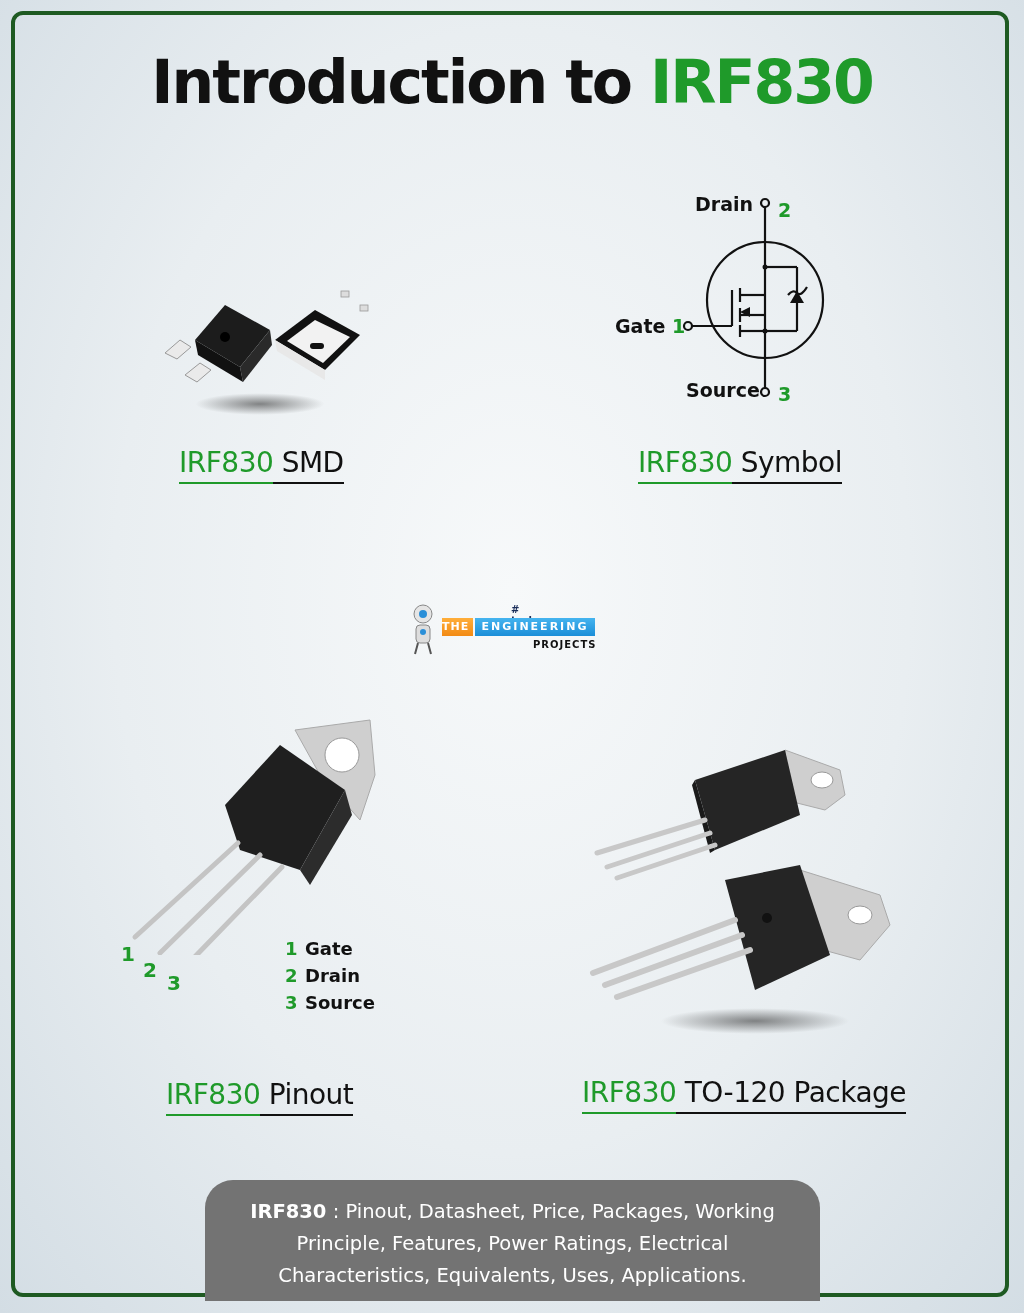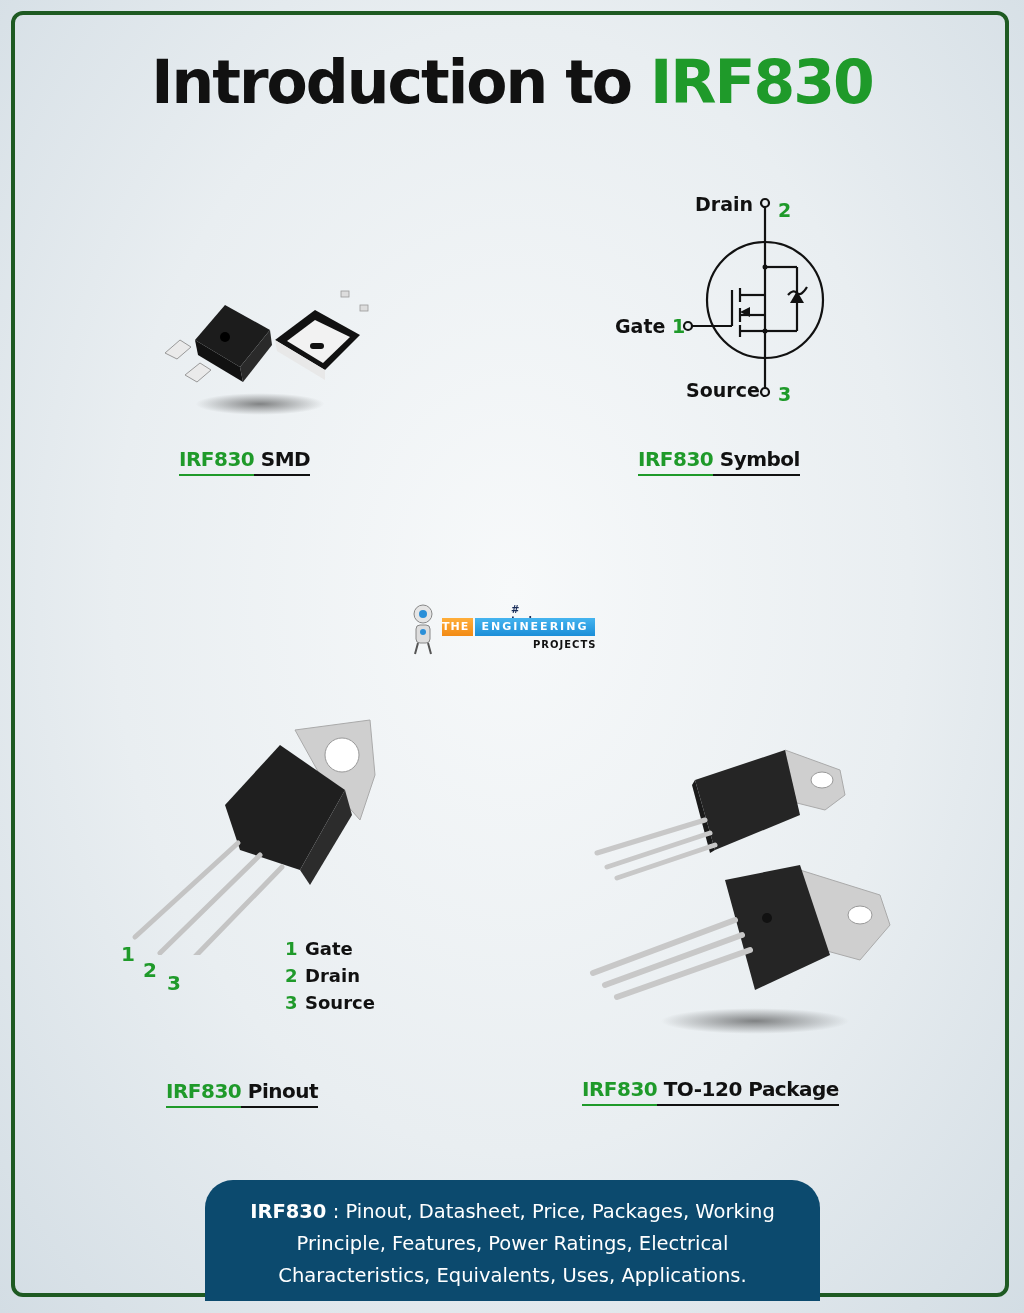--- a/index.html
+++ b/index.html
@@ -12,35 +12,35 @@
     position: absolute; left: 11px; top: 11px; width: 998px; height: 1286px;
     border: 4px solid #1e5a22; border-radius: 12px; box-sizing: border-box;
   }
   .title {
     position: absolute; left: 0; top: 44px; width: 1024px; text-align: center;
     font-family: "DejaVu Sans", sans-serif; font-weight: bold; font-size: 60px;
     letter-spacing: -2px; color: #111; line-height: 1; margin-top: 8px;
   }
   .title .accent { color: #1f9a2a; }
   .caption {
-    position: absolute; font-weight: bold; font-size: 20px; line-height: 1;
+    position: absolute; font-weight: normal; font-size: 28px; line-height: 1;
     letter-spacing: -0.5px; padding-bottom: 4px;
   }
   .caption .g { color: #1f9a2a; border-bottom: 2px solid #1f9a2a; padding-bottom: 3px; }
   .caption .b { color: #111; border-bottom: 2px solid #111; padding-bottom: 3px; }
   .abs { position: absolute; }
   .sym-label { position: absolute; font-weight: bold; font-size: 19px; color: #111; }
   .sym-num { color: #1f9a2a; font-weight: bold; }
   .pin-legend { position: absolute; left: 285px; top: 935px; font-weight: bold; font-size: 18px; line-height: 27px; }
   .pin-legend .n { color: #1f9a2a; display: inline-block; width: 20px; }
   .pin-legend .t { color: #111; }
   .leg-num { position: absolute; color: #1f9a2a; font-weight: bold; font-size: 20px; }
   .footer {
     position: absolute; left: 205px; top: 1180px; width: 615px; height: 121px;
-    background: #0c4a6e; border-radius: 28px 28px 0 0; box-sizing: border-box;
+    background: #737373; border-radius: 28px 28px 0 0; box-sizing: border-box;
     color: #fff; text-align: center; font-size: 19.5px; line-height: 32px; padding-top: 16px;
   }
   .footer .strong { font-weight: bold; }
   .logo { position: absolute; left: 405px; top: 600px; width: 200px; height: 60px; }
   .logo .hash { position: absolute; left: 106px; top: 4px; font-size: 10px; color: #1b2e5a; font-weight: bold; }
   .logo .the { position: absolute; left: 37px; top: 18px; width: 31px; height: 18px; background: linear-gradient(#ffae3a,#f28a14); color: #fff; font-size: 11px; font-weight: bold; text-align: left; line-height: 18px; letter-spacing: 1px; }
   .logo .eng { position: absolute; left: 70px; top: 18px; width: 120px; height: 18px; background: linear-gradient(#45b4ef,#1b8ed8); color: #fff; font-size: 11px; font-weight: bold; text-align: center; line-height: 18px; letter-spacing: 2px; }
   .logo .proj { position: absolute; left: 128px; top: 39px; font-size: 10px; font-weight: bold; color: #111; letter-spacing: 1px; }
   .shadow { position: absolute; border-radius: 50%; background: radial-gradient(ellipse, rgba(40,40,40,0.55) 0%, rgba(40,40,40,0) 70%); }
 </style>

